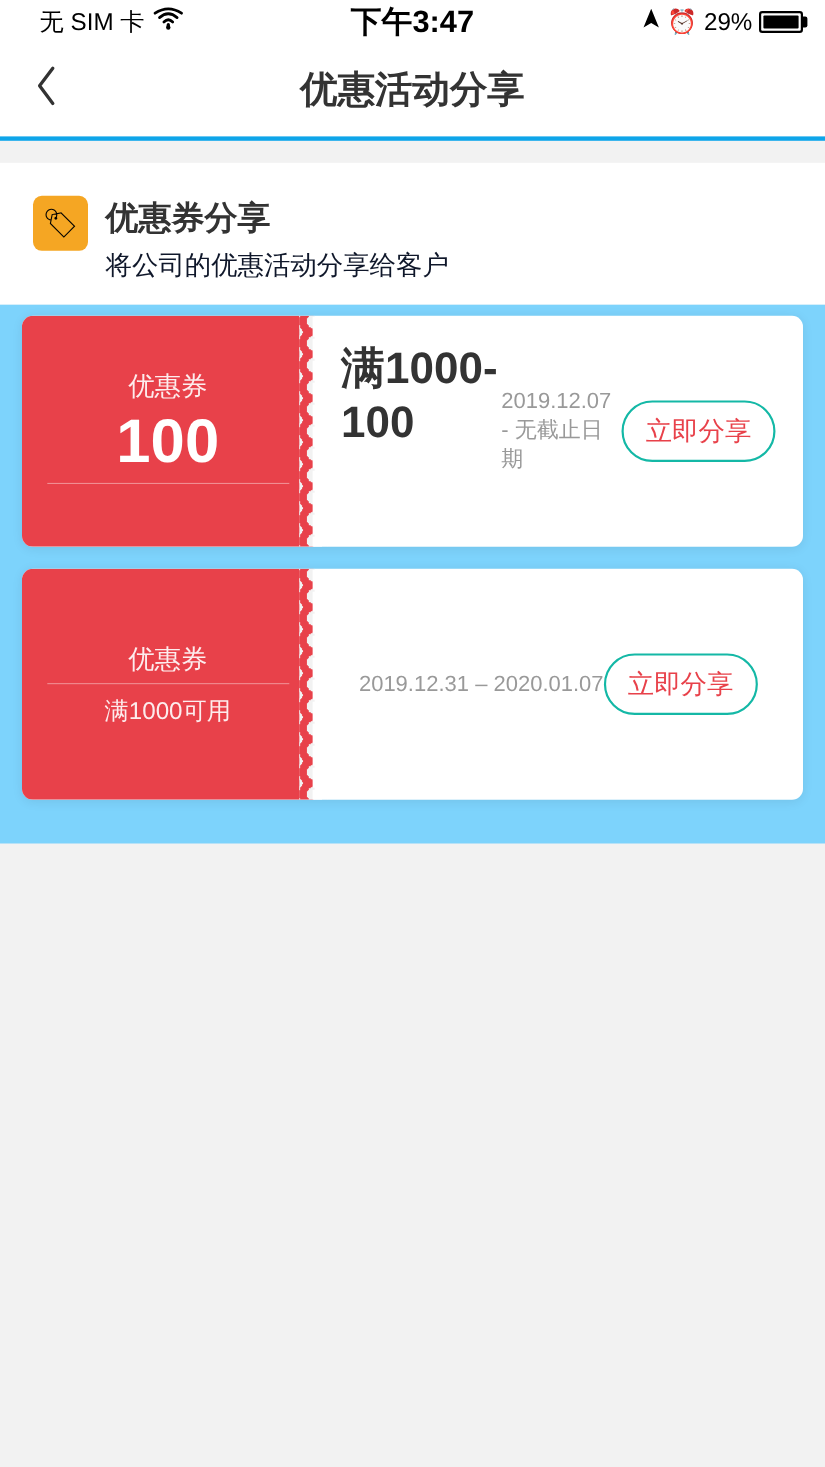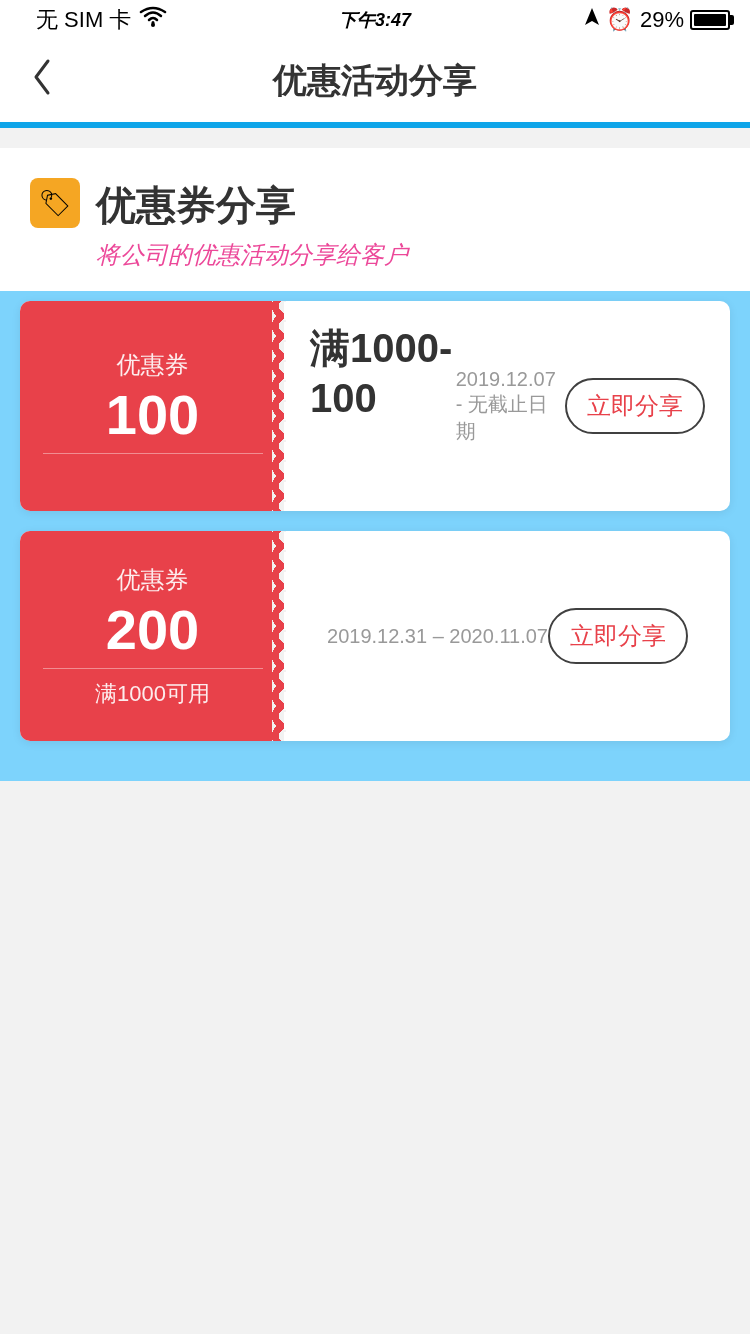--- a/index.html
+++ b/index.html
@@ -25,23 +25,22 @@
       font-weight: 500;
     }
     .status-left {
       display: flex;
       align-items: center;
       gap: 8px;
       font-size: 22px;
       margin-left: 16px;
     }
     .status-center {
-      font-size: 18px;
+      font-size: 28px;
       font-weight: 600;
-      font-style: italic;
     }
     .status-right {
       display: flex;
       align-items: center;
       gap: 6px;
       font-size: 22px;
     }
     .battery-icon {
       display: inline-block;
       width: 40px;
@@ -73,21 +72,21 @@
 
     
     .nav-bar {
       width: 750px;
       height: 88px;
       background: #fff;
       display: flex;
       align-items: center;
       justify-content: center;
       position: relative;
-      border-bottom: 6px solid #0ea5e9;
+      border-bottom: 4px solid #0ea5e9;
     }
     .nav-back {
       position: absolute;
       left: 30px;
       font-size: 36px;
       color: #333;
       cursor: pointer;
     }
     .nav-title {
       font-size: 34px;
@@ -118,29 +117,28 @@
       align-items: center;
       justify-content: center;
       font-size: 26px;
       flex-shrink: 0;
     }
     .section-text-group {
       display: flex;
       flex-direction: column;
     }
     .section-title {
-      font-size: 40px;
+      font-size: 30px;
       font-weight: 600;
       color: #333;
       margin-bottom: 6px;
     }
     .section-subtitle {
       font-size: 24px;
-      color: #ec4899;
-      font-style: italic;
+      color: #0f172a;
     }
 
     
     .coupon-list {
       background: #7dd3fc;
       padding: 10px 20px 20px 20px;
     }
 
     
     .coupon-card {
@@ -233,21 +231,21 @@
       align-items: center;
       justify-content: space-between;
     }
     .coupon-date {
       font-size: 20px;
       color: #999;
       flex: 1;
     }
     .share-btn {
       padding: 10px 20px;
-      border: 2px solid #404040;
+      border: 2px solid #14b8a6;
       border-radius: 30px;
       color: #e8414a;
       font-size: 24px;
       background: #fff;
       cursor: pointer;
       white-space: nowrap;
     }
 
     
     .empty-area {
@@ -320,27 +318,26 @@
       <div class="coupon-bottom">
         <span class="coupon-date">2019.12.07 - 无截止日期</span>
         <button class="share-btn">立即分享</button>
       </div>
     </div>
   </div>
 
   <div class="coupon-card">
     <div class="coupon-left">
       <span class="coupon-type">优惠券</span>
-      <span class="coupon-amount">200</span>
       <div class="coupon-divider-line"></div>
       <span class="coupon-condition">满1000可用</span>
     </div>
     <div class="coupon-right">
       <div class="coupon-bottom">
-        <span class="coupon-date">2019.12.31 – 2020.11.07</span>
+        <span class="coupon-date">2019.12.31 – 2020.01.07</span>
         <button class="share-btn">立即分享</button>
       </div>
     </div>
   </div>
 
 </div>
 
 <div class="empty-area"></div>
 
 </body></html>

